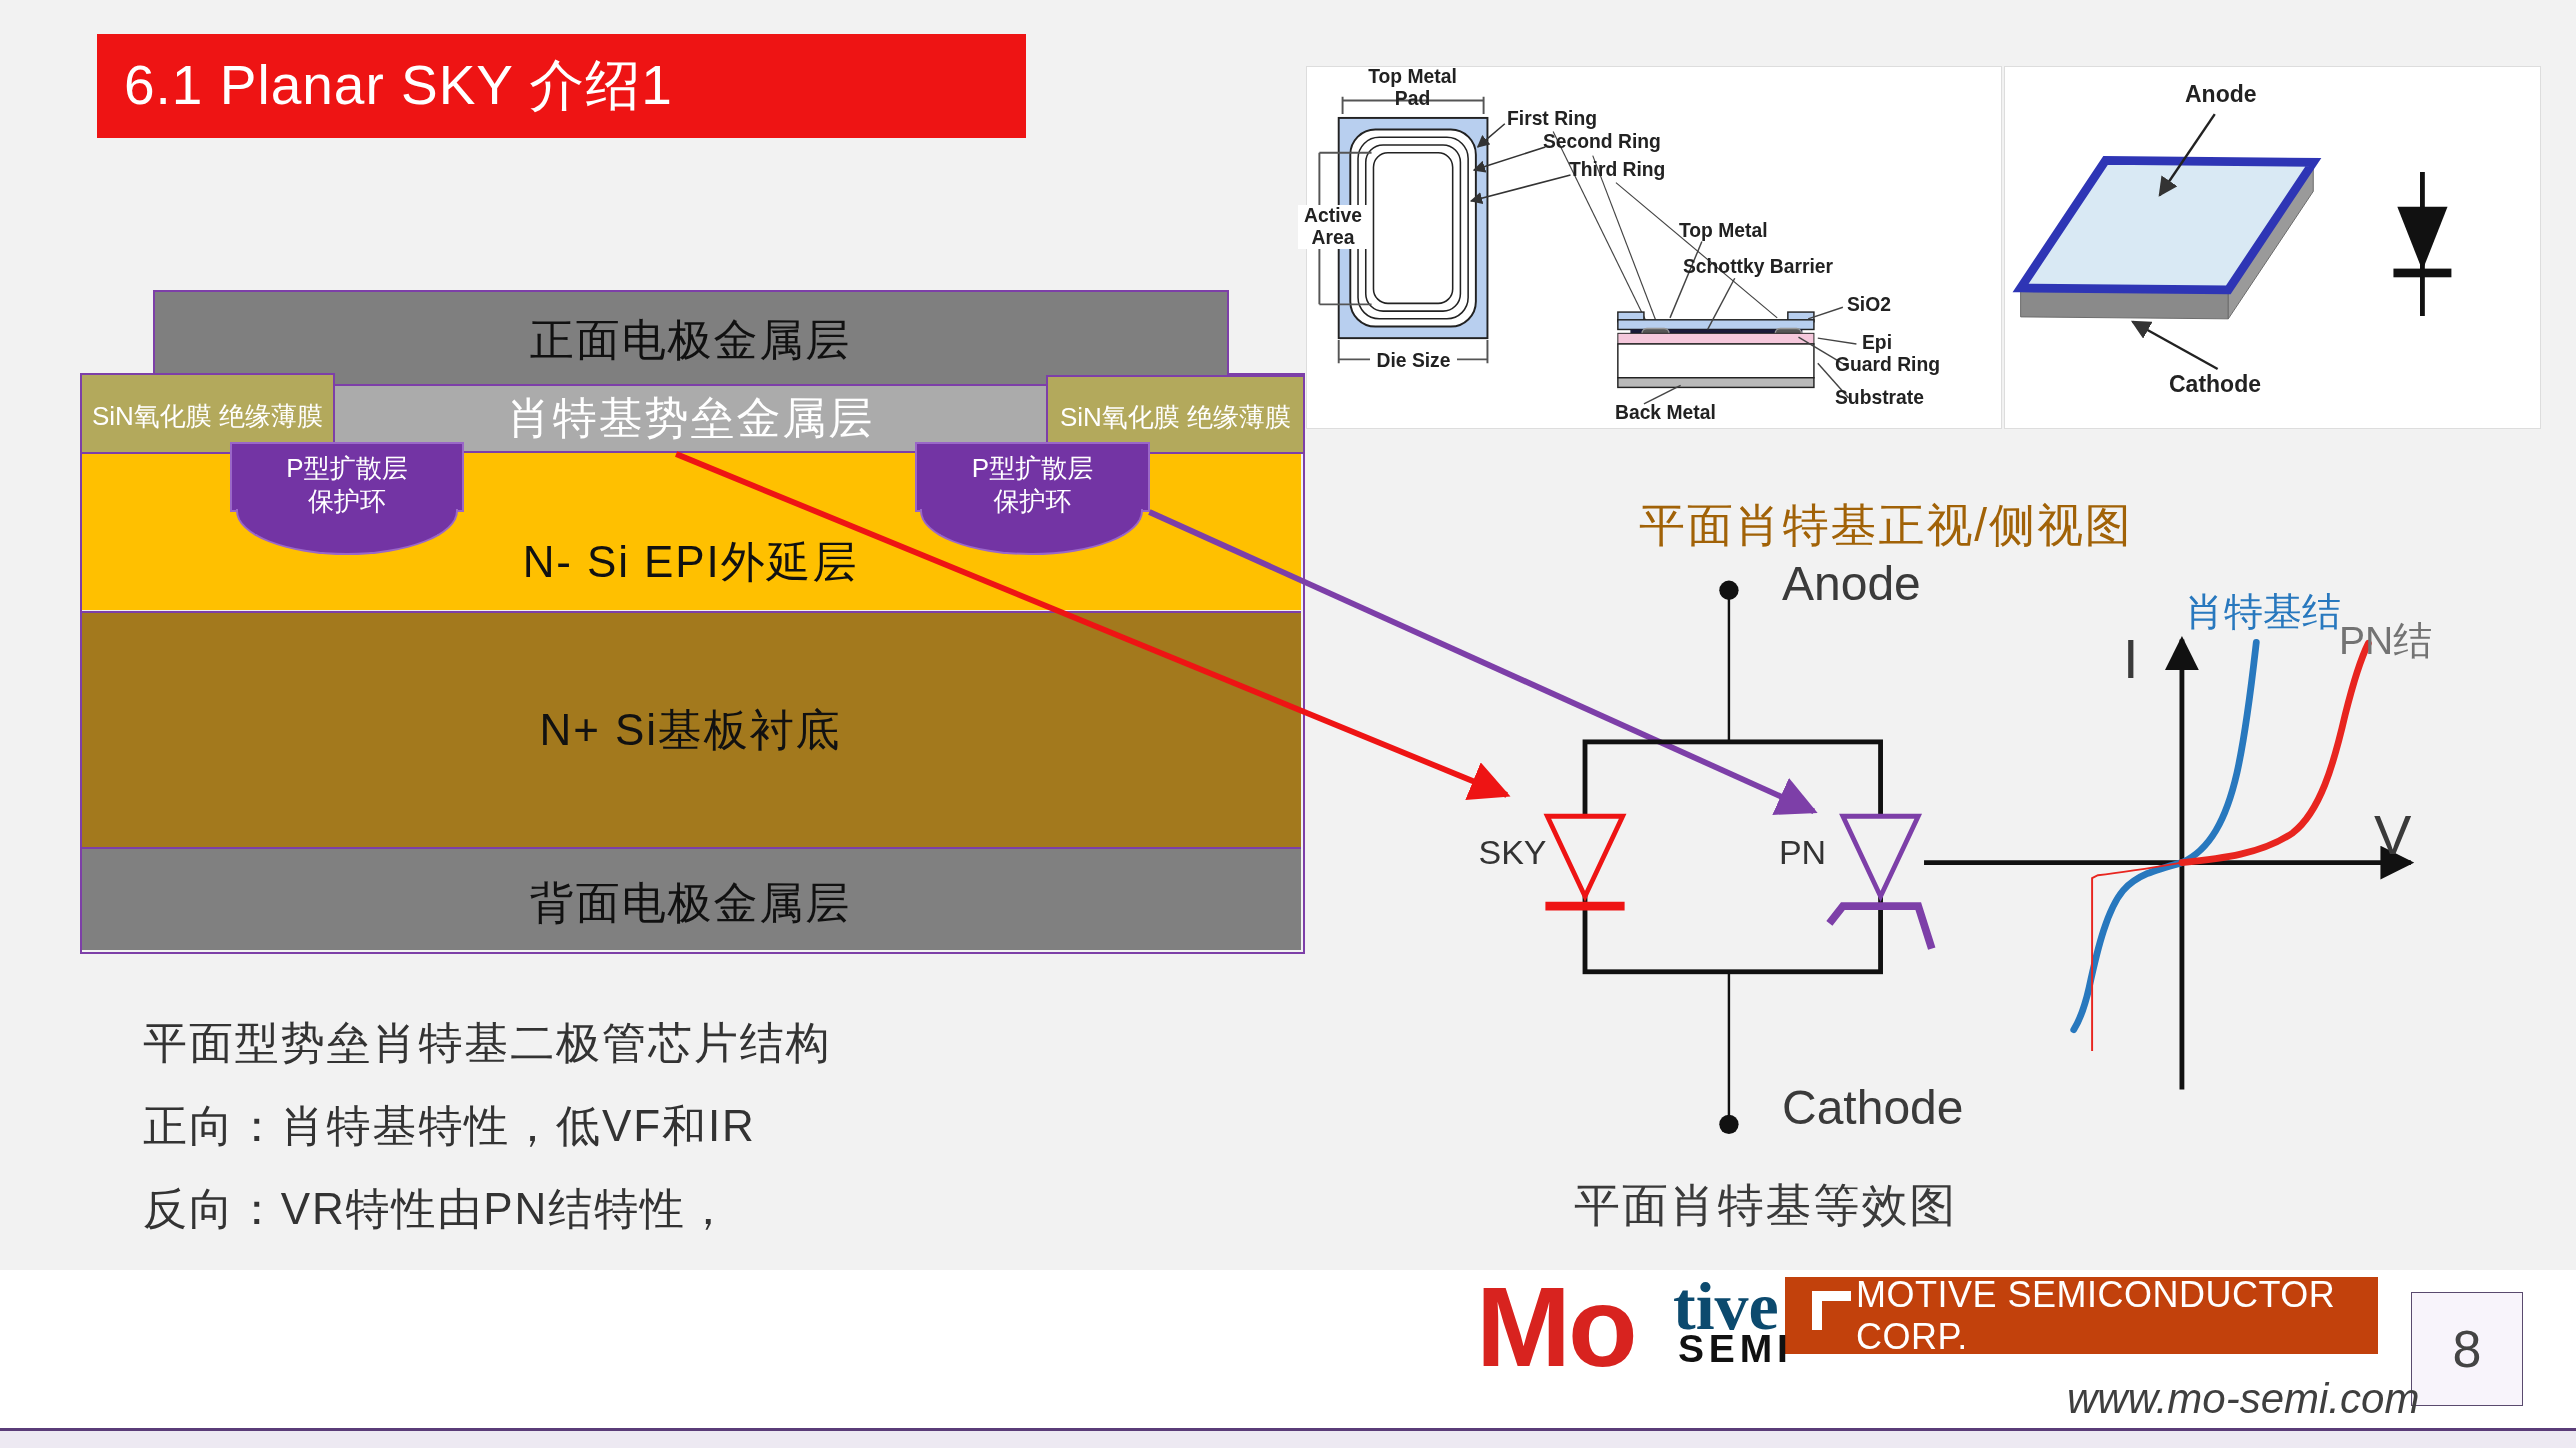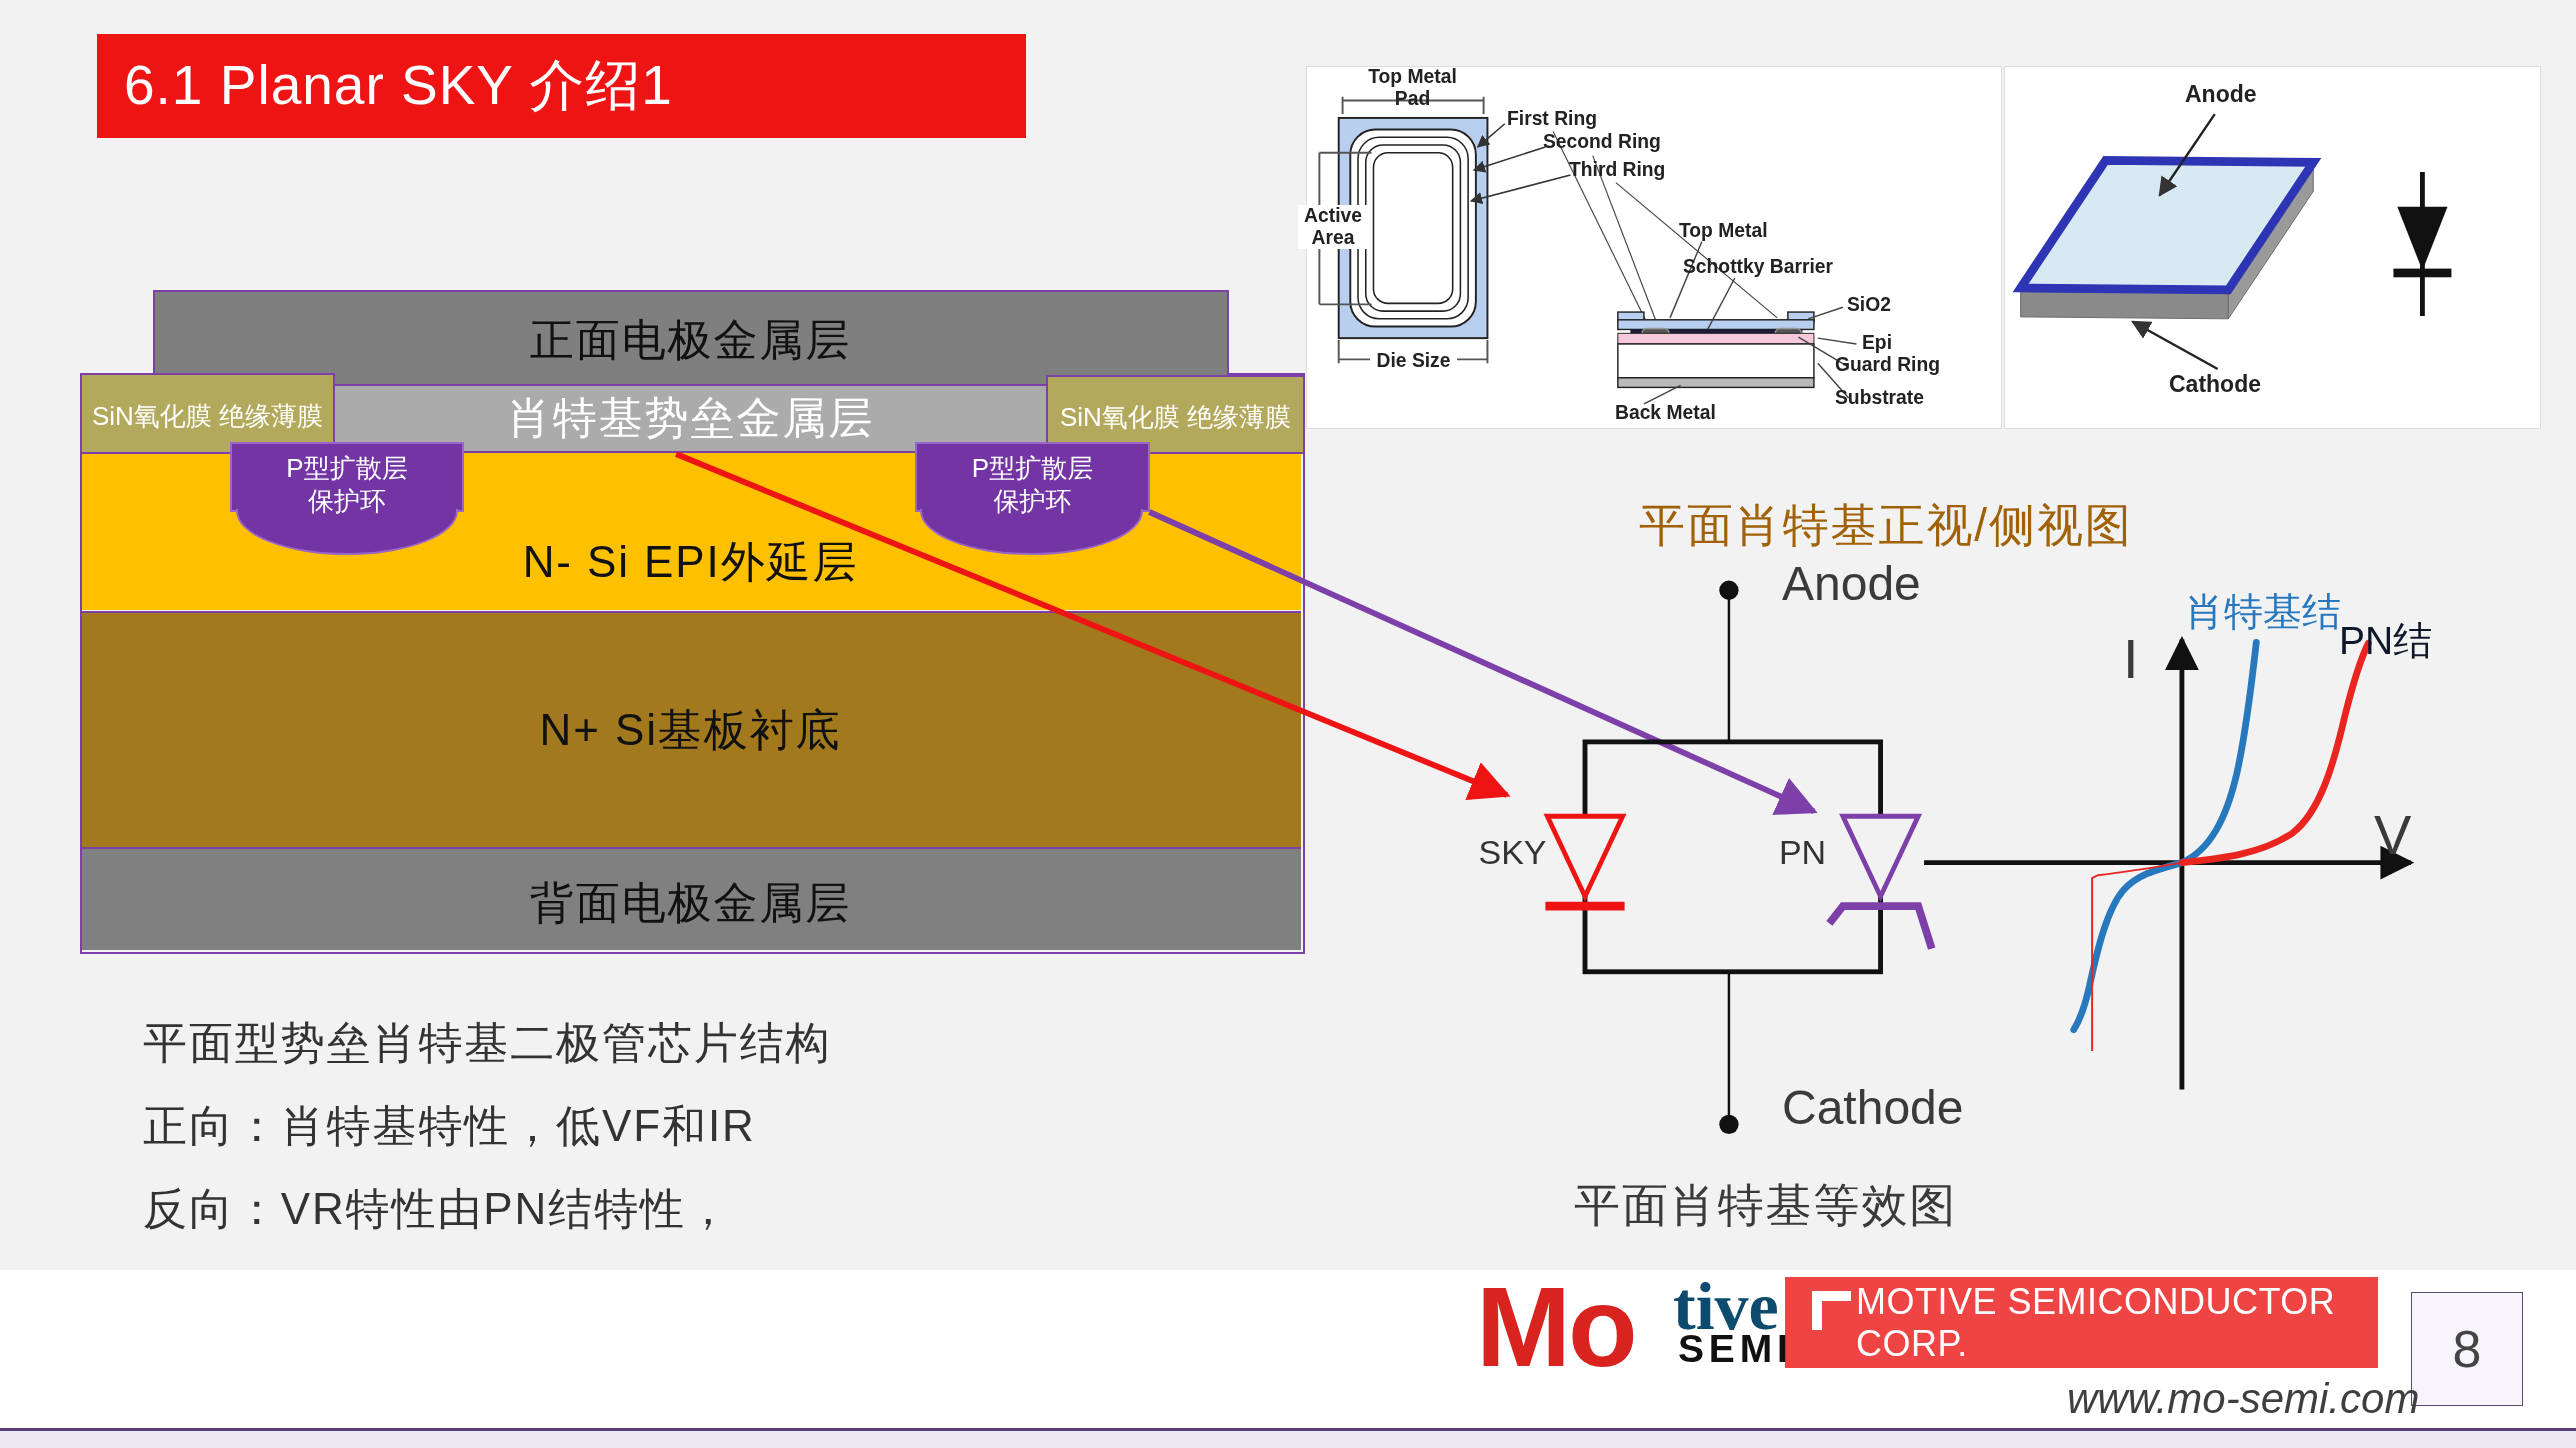--- a/index.html
+++ b/index.html
@@ -195,30 +195,30 @@
   <div class="lbl cn" style="left:1639px;top:495px;font-size:46px;color:#a16207;">平面肖特基正视/侧视图</div>
   <div class="lbl" style="left:1782px;top:556px;font-size:48px;color:#3a3a3a;">Anode</div>
   <div class="lbl ctr" style="left:1470px;top:833px;width:85px;font-size:34px;color:#333;">SKY</div>
   <div class="lbl ctr" style="left:1764px;top:833px;width:77px;font-size:34px;color:#333;">PN</div>
   <div class="lbl" style="left:1782px;top:1080px;font-size:48px;color:#3a3a3a;">Cathode</div>
   <div class="lbl cn" style="left:1574px;top:1175px;font-size:46px;color:#3a3a3a;">平面肖特基等效图</div>
 
   <div class="lbl" style="left:2123px;top:626px;font-size:56px;font-weight:500;color:#3a3a3a;">I</div>
   <div class="lbl" style="left:2374px;top:802px;font-size:56px;font-weight:500;color:#3a3a3a;">V</div>
   <div class="lbl" style="left:2185px;top:585px;font-size:39px;color:#2878BE;">肖特基结</div>
-  <div class="lbl" style="left:2339px;top:614px;font-size:39px;color:#0f172a;">PN结</div>
+  <div class="lbl" style="left:2339px;top:614px;font-size:39px;color:#737373;">PN结</div>
 
   <div class="lbl cn" style="left:143px;top:1014px;font-size:44px;color:#333;">平面型势垒肖特基二极管芯片结构</div>
   <div class="lbl cn" style="left:143px;top:1097px;font-size:44px;color:#333;">正向：肖特基特性，低VF和IR</div>
   <div class="lbl" style="left:1476px;top:1261px;font-size:114px;font-weight:800;color:#D8231F;letter-spacing:-2.9px;">Mo</div>
 
   <div class="lbl cn" style="left:143px;top:1180px;font-size:44px;color:#333;">反向：VR特性由PN结特性，</div>
   <div class="lbl" style="left:1673px;top:1267px;font-size:68px;font-weight:700;color:#0c4a6e;font-family:'Liberation Serif','DejaVu Serif',serif;">tive</div>
   <div class="lbl" style="left:1678px;top:1327px;font-size:39px;font-weight:700;color:#111;letter-spacing:4.8px;">SEMI</div>
-  <div class="abs" style="left:1785px;top:1277px;width:593px;height:91px;background:#ef4444;z-index:9;">
+  <div class="abs" style="left:1785px;top:1277px;width:593px;height:77px;background:#c2410c;z-index:9;">
     <span style="position:absolute;left:27px;top:13.5px;width:29px;height:29px;border-top:10.6px solid #fff;border-left:10.6px solid #fff;"></span>
     <div style="position:absolute;left:71px;top:0;height:100%;display:flex;align-items:center;color:#fff;font-size:36px;letter-spacing:0.5px;">MOTIVE SEMICONDUCTOR CORP.</div>
   </div>
   <div class="lbl" style="left:2067px;top:1375px;width:311px;text-align:right;font-size:42px;font-style:italic;color:#3f3f3f;">www.mo-semi.com</div>
   <div class="abs" style="left:2411px;top:1292px;width:110px;height:112px;background:#F8F4FB;border:1.9px solid #5A4A6E;display:flex;align-items:center;justify-content:center;z-index:9;">
     <span style="font-size:52px;color:#444;">8</span>
   </div>
 
 </div>
 

